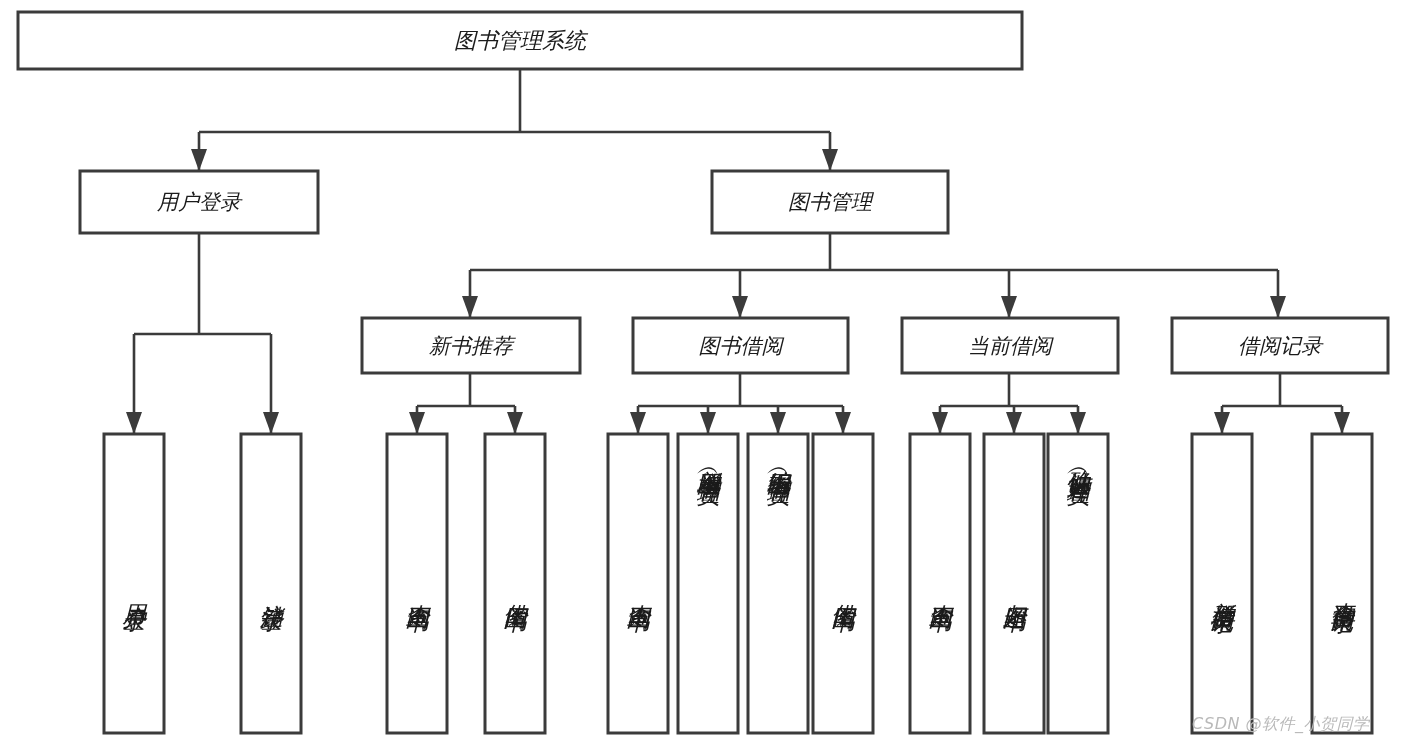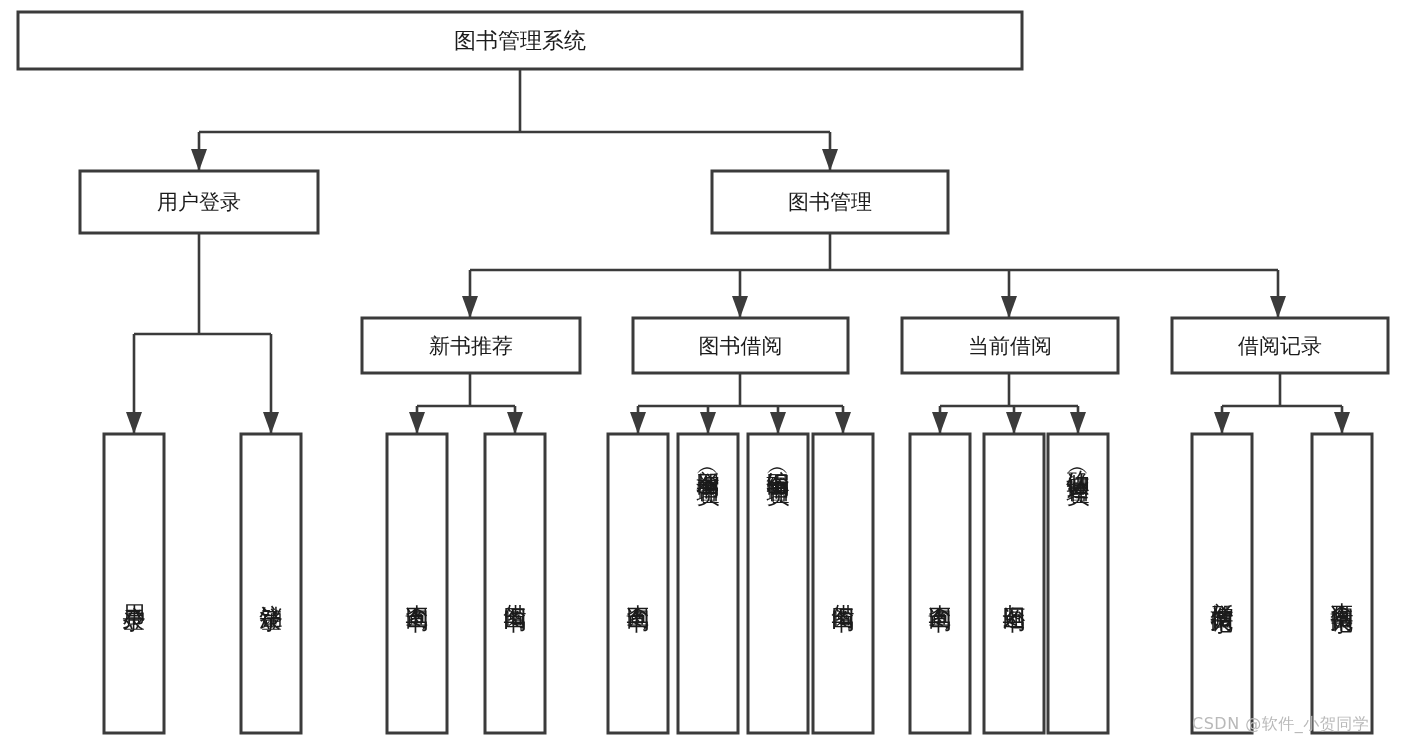--- a/index.html
+++ b/index.html
@@ -1,21 +1,21 @@
 <!DOCTYPE html>
 <html><head>
 <meta charset="utf-8">
 <style>
   html,body{margin:0;padding:0;background:#ffffff;}
   body{
     width:1405px;height:747px;
     font-family:"DejaVu Sans","Liberation Sans",sans-serif;
     overflow:hidden;position:relative;
   }
-  #diagram-root{position:absolute;left:0;top:0;width:1405px;height:603px;}
+  #diagram-root{position:absolute;left:0;top:0;width:1405px;height:603px;font-style:italic;}
   svg#tree{position:absolute;left:0;top:0;width:1405px;height:747px;display:block;}
   .node-box{fill:#ffffff;stroke:#3b3b3b;stroke-width:3;}
   .connector{stroke:#3b3b3b;stroke-width:2.6;fill:none;}
   .arrow-head{fill:#3b3b3b;stroke:none;}
   .node-label-h{
     font-family:"DejaVu Sans","Liberation Sans",sans-serif;
     font-size:21px;fill:#1b1b1b;text-anchor:middle;dominant-baseline:middle;
   }
   .node-label-root{
     font-family:"DejaVu Sans","Liberation Sans",sans-serif;

